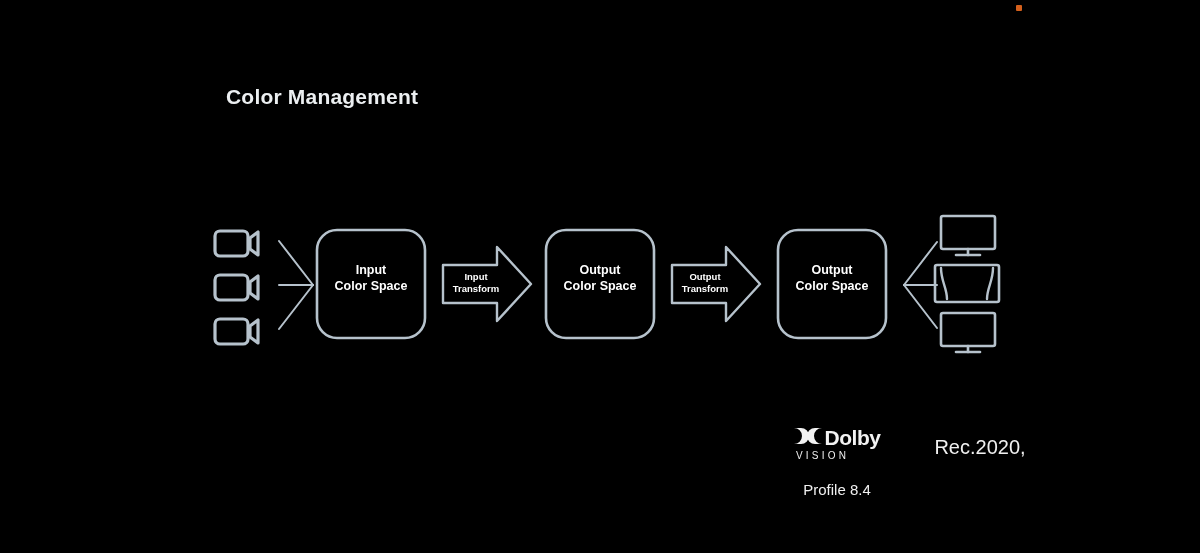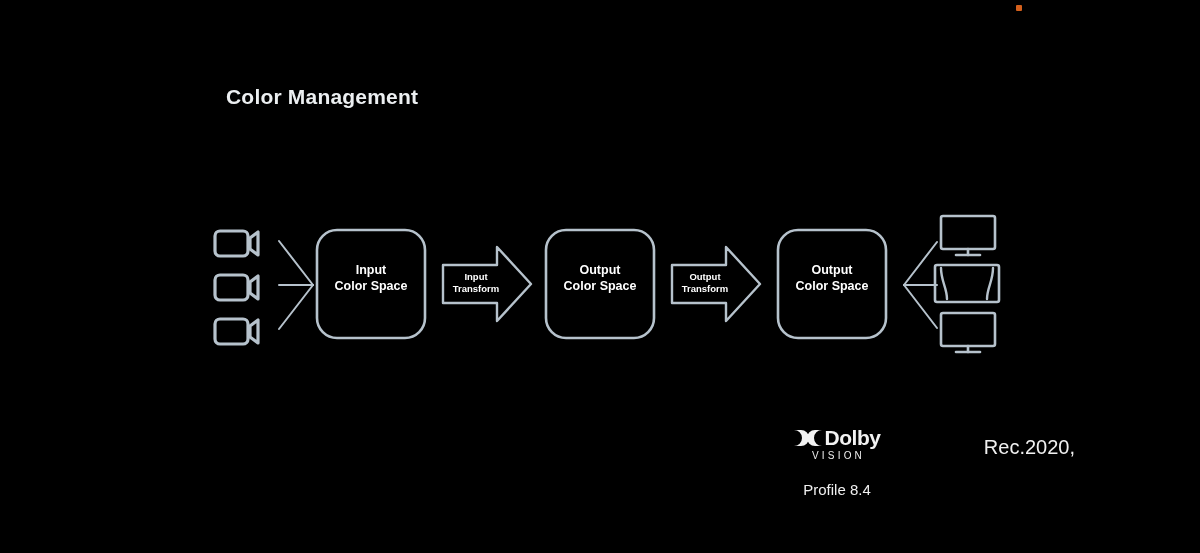--- a/index.html
+++ b/index.html
@@ -68,53 +68,53 @@
   
   .dolby-block {
     position: absolute;
     left: 793px;
     top: 427px;
     width: 88px;
     text-align: center;
   }
   .dolby-logo-row {
     display: flex;
-    align-items: center;
+    align-items: flex-start;
     justify-content: center;
     gap: 3px;
   }
   .dolby-mark { display:block; }
   .dolby-word {
     font-size: 21px;
     font-weight: bold;
     color: #f2f2f2;
     letter-spacing: -0.5px;
     line-height: 21px;
   }
   .dolby-vision {
     margin-top: 2px;
     font-size: 10px;
     letter-spacing: 3.2px;
     color: #efefef;
-    text-align: center;
+    text-align: left;
     padding-left: 3px;
   }
   .dolby-profile {
     margin-top: 20px;
     font-size: 15px;
     color: #f0f0f0;
     text-align: center;
     white-space: nowrap;
   }
   .rec-block {
     position: absolute;
     left: 885px;
     top: 430px;
     width: 190px;
-    text-align: right;
+    text-align: center;
   }
   .rec-line {
     font-size: 20px;
     color: #f0f0f0;
     line-height: 34px;
     white-space: nowrap;
   }
   .rec-line.l2 { font-size: 20px; }
 </style>
 </head>

